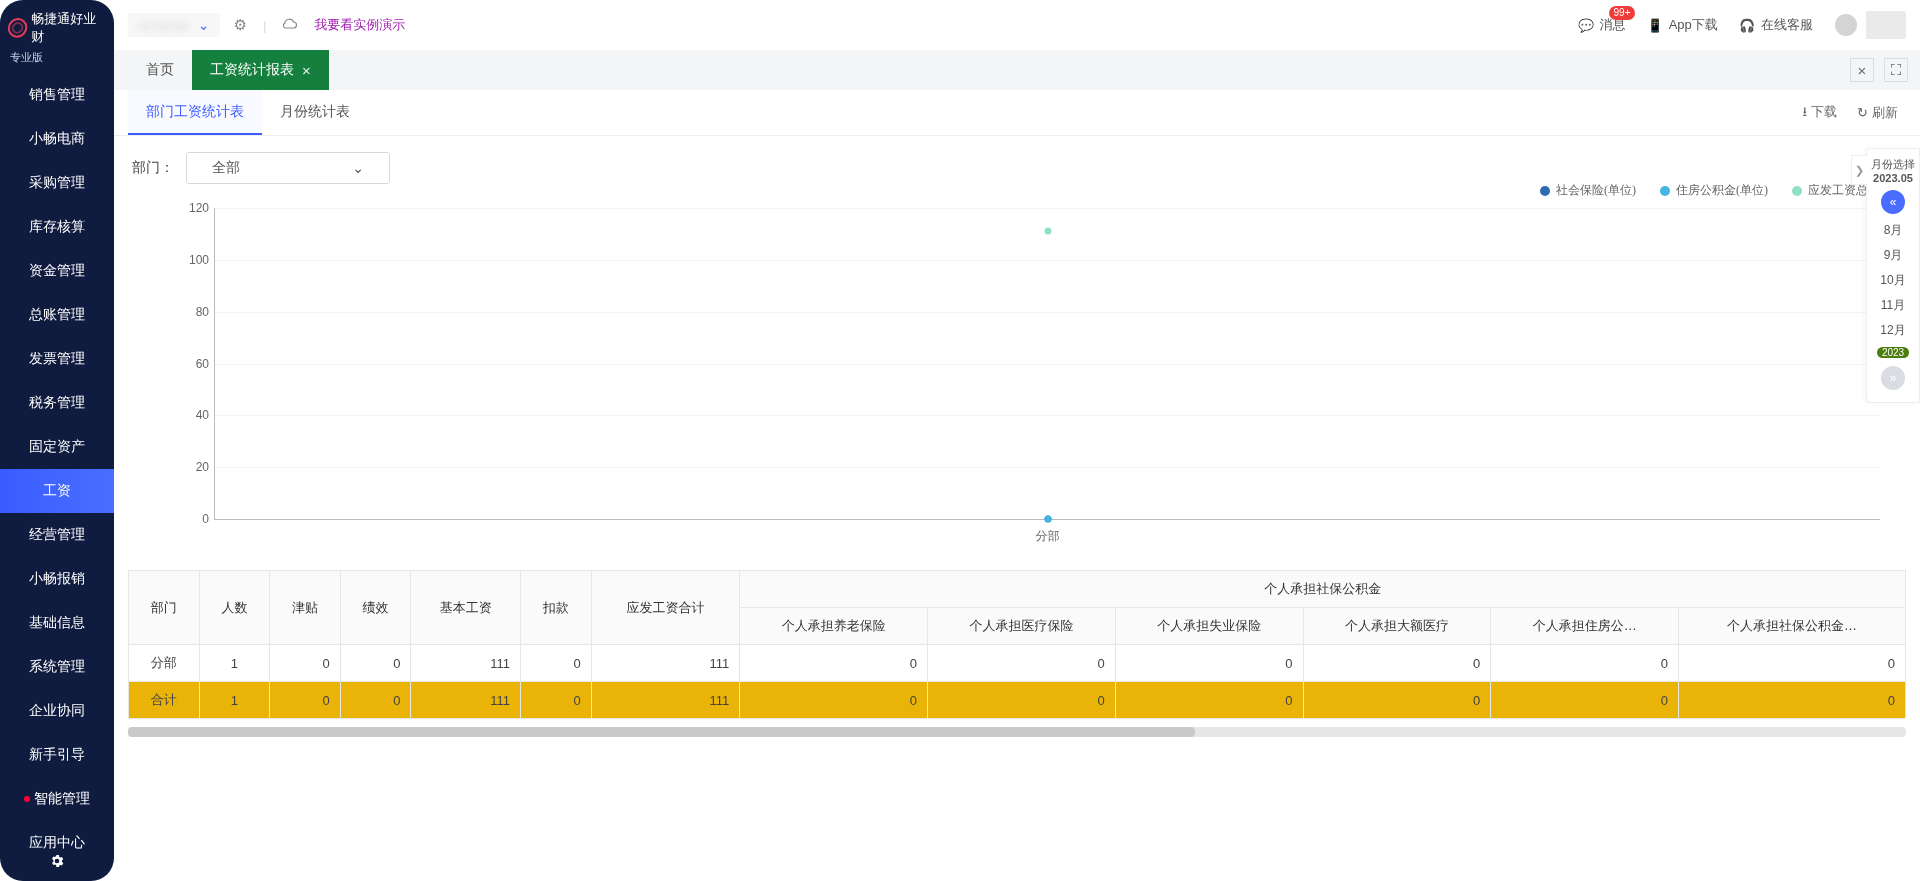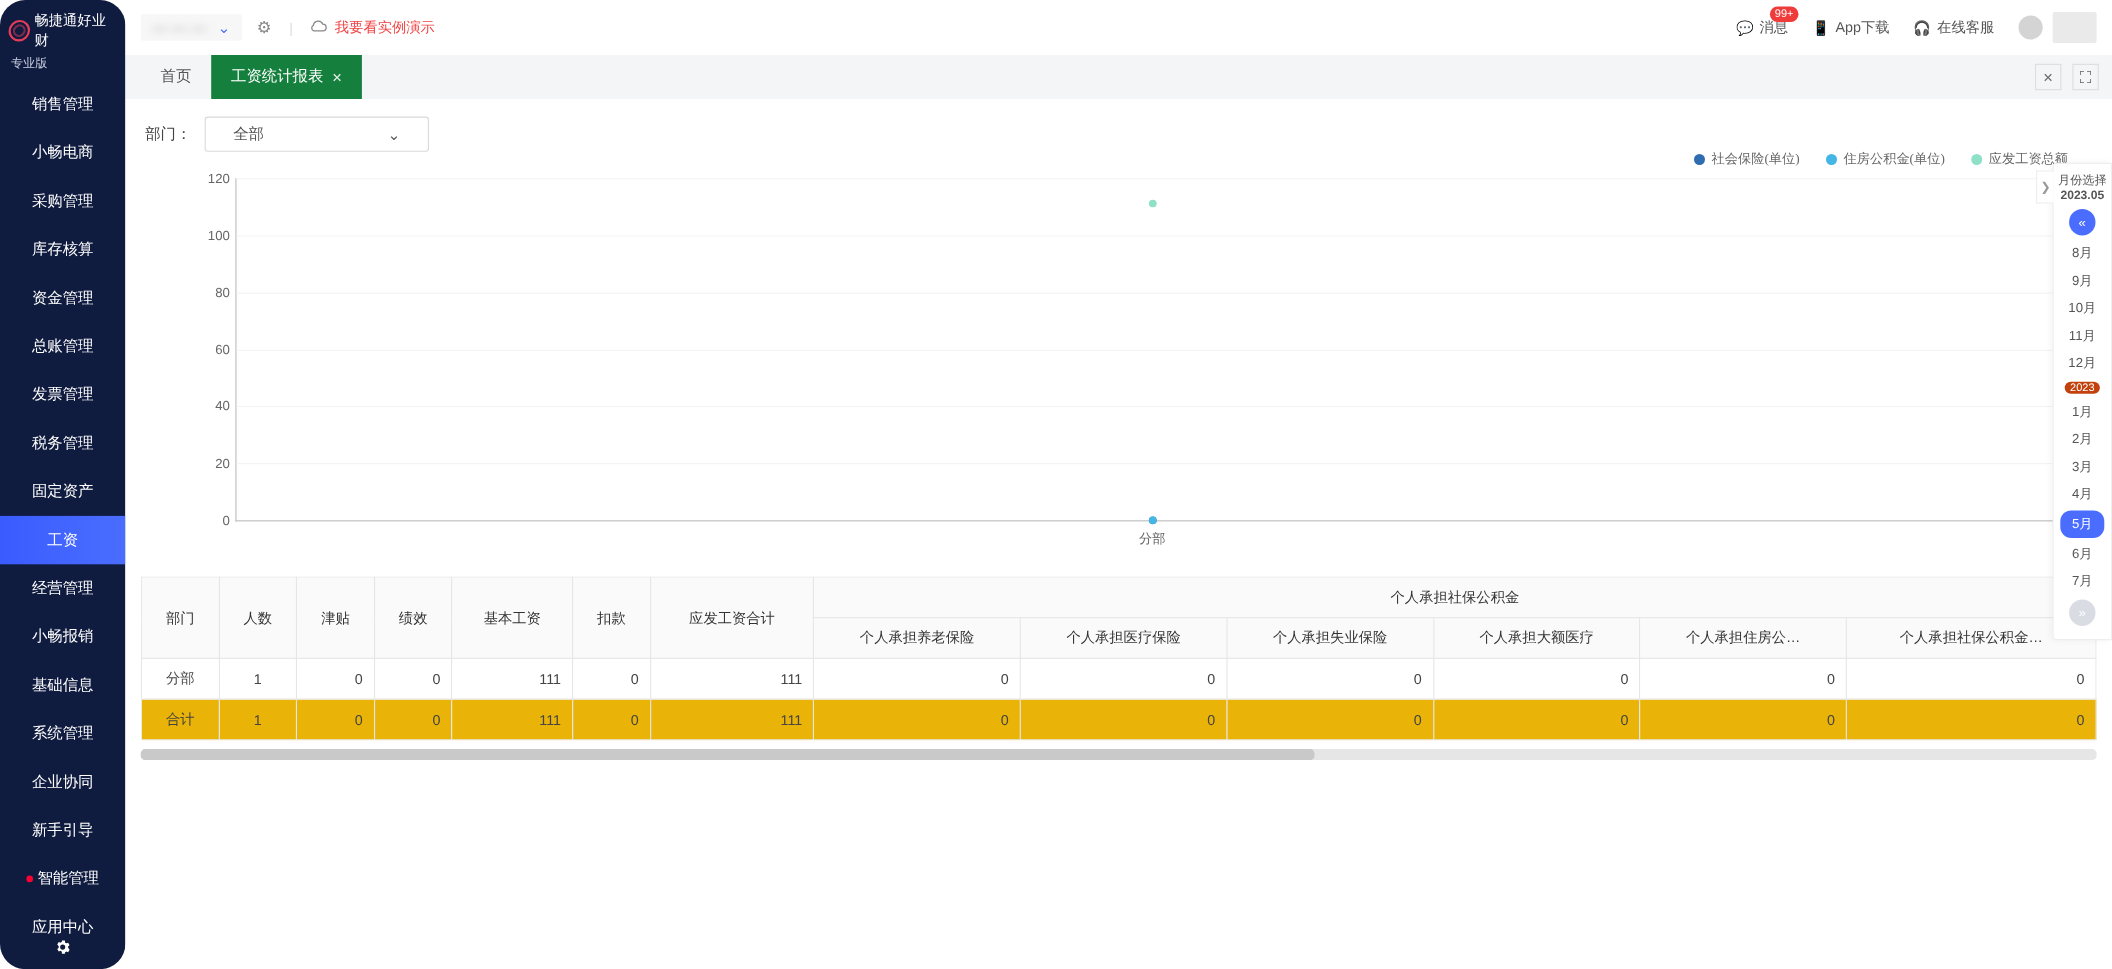--- a/index.html
+++ b/index.html
@@ -14,21 +14,21 @@
   .nav-item { height:44px; display:flex; align-items:center; justify-content:center; font-size:14px; cursor:pointer; }
   .nav-item.active { background:linear-gradient(90deg,#3a5cff,#4a6dff); }
   .nav-item.red-dot::before { content:''; width:6px; height:6px; background:#f03; border-radius:50%; margin-right:4px;}
   .sidebar-footer { position:absolute; bottom:0; left:0; right:0; height:40px; display:flex; align-items:center; justify-content:center; }
   .gear-svg { width:16px; height:16px; fill:#fff; }
   
   .topbar { position:absolute; left:114px; right:0; top:0; height:50px; display:flex; align-items:center; padding:0 14px; background:#fff; }
   .org-select { display:flex; align-items:center; gap:10px; color:#999; background:#f7f7f7; border-radius:2px; padding:4px 10px; font-size:14px; position:relative;}
   .org-blur { filter:blur(4px); color:#888;}
   .top-gear { margin:0 16px 0 14px; color:#888; cursor:pointer; font-size:15px;}
-  .demo-link { display:flex; align-items:center; gap:6px; color:#ef4444; font-size:13px;}
+  .demo-link { display:flex; align-items:center; gap:16px; color:#a21caf; font-size:13px;}
   .cloud-icon { width:18px; height:18px; }
   .top-right { margin-left:auto; display:flex; align-items:center; gap:22px; color:#555; font-size:13px;}
   .tr-item { display:flex; align-items:center; gap:5px; cursor:pointer; position:relative;}
   .badge { position:absolute; top:-10px; right:-10px; background:#f03b3b; color:#fff; font-size:10px; border-radius:8px; padding:0 5px; line-height:14px;}
   .avatar { width:40px; height:28px; background:#eaeaea; border-radius:2px; margin-left:4px;}
   .usericon { width:22px; height:22px; background:#d4d4d4; border-radius:50%; }
   
   .tabs-strip { position:absolute; left:114px; right:0; top:50px; height:40px; background:#f3f5f7; display:flex; align-items:center; padding-left:14px;}
   .tab { padding:0 18px; height:40px; display:flex; align-items:center; gap:8px; font-size:14px; cursor:pointer;}
   .tab.inactive { color:#555;}
@@ -65,21 +65,21 @@
   tbody tr:nth-child(2){ background:#eab308;}
   .hbar { height:10px; background:#e6e6e6; margin:4px 14px 0 14px; border-radius:4px; position:relative;}
   .hbar::before {content:''; position:absolute; left:0; top:0; bottom:0; width:60%; background:#c9c9c9; border-radius:4px;}
   
   .month-panel { position:absolute; right:0; top:148px; width:54px; background:#fff; border:1px solid #eee; border-radius:4px 0 0 4px; padding:8px 0; text-align:center; box-shadow:-2px 0 6px rgba(0,0,0,.04);}
   .mp-head { font-size:11px; color:#555; line-height:1.3; margin-bottom:4px;}
   .mp-head b{ font-size:11px; display:block;}
   .mp-arrow { width:24px; height:24px; margin:4px auto; border-radius:50%; background:#4a6dff; color:#fff; font-size:12px; display:flex; align-items:center; justify-content:center; cursor:pointer;}
   .mp-item { font-size:12px; color:#555; padding:4px 0; cursor:pointer;}
   .mp-item.sel { background:#4a6dff; color:#fff; border-radius:10px; margin:2px 6px;}
-  .mp-year { background:#c2410c; color:#fff; font-size:10px; border-radius:8px; display:inline-block; padding:0 5px; margin:4px 0;}
+  .mp-year { background:#4d7c0f; color:#fff; font-size:10px; border-radius:8px; display:inline-block; padding:0 5px; margin:4px 0;}
   .mp-toggle { position:absolute; left:-16px; top:6px; width:16px; height:30px; background:#fff; border:1px solid #eee; border-right:none; display:flex; align-items:center; justify-content:center; color:#999; font-size:11px;}
 </style>
 </head>
 <body>
 
 <div class="sidebar">
   <div class="logo-area">
     <span class="logo-icon"></span>
     <span>畅捷通好业财</span>
   </div>
@@ -153,20 +153,28 @@
     <span>工资统计报表</span>
     <span class="tab-close">×</span>
   </div>
   <div class="tabs-tools">
     <span>×</span>
     <span>⛶</span>
   </div>
 </div>
 
 <div class="content">
+  <div class="subtabs">
+    <div class="subtab active">部门工资统计表</div>
+    <div class="subtab">月份统计表</div>
+    <div class="sub-tools">
+      <span><span class="ic">⭳</span><span>下载</span></span>
+      <span><span class="ic">↻</span><span>刷新</span></span>
+    </div>
+  </div>
 
   <div class="filter-row">
     <span>部门：</span>
     <div class="select">
       <span>全部</span>
       <span>⌄</span>
     </div>
   </div>
 
   <div class="chart-area">
@@ -263,23 +271,14 @@
   </div>
   <div class="mp-arrow">«</div>
   <div id="mp-prev">
       <div class="mp-item">8月</div>
       <div class="mp-item">9月</div>
       <div class="mp-item">10月</div>
       <div class="mp-item">11月</div>
       <div class="mp-item">12月</div>
     </div>
   <span class="mp-year">2023</span>
-  <div id="mp-cur">
-      <div class="mp-item">1月</div>
-      <div class="mp-item">2月</div>
-      <div class="mp-item">3月</div>
-      <div class="mp-item">4月</div>
-      <div class="mp-item sel">5月</div>
-      <div class="mp-item">6月</div>
-      <div class="mp-item">7月</div>
-    </div>
   <div class="mp-arrow" style="background:#d9dce3;">»</div>
 </div>
 
 </body></html>

